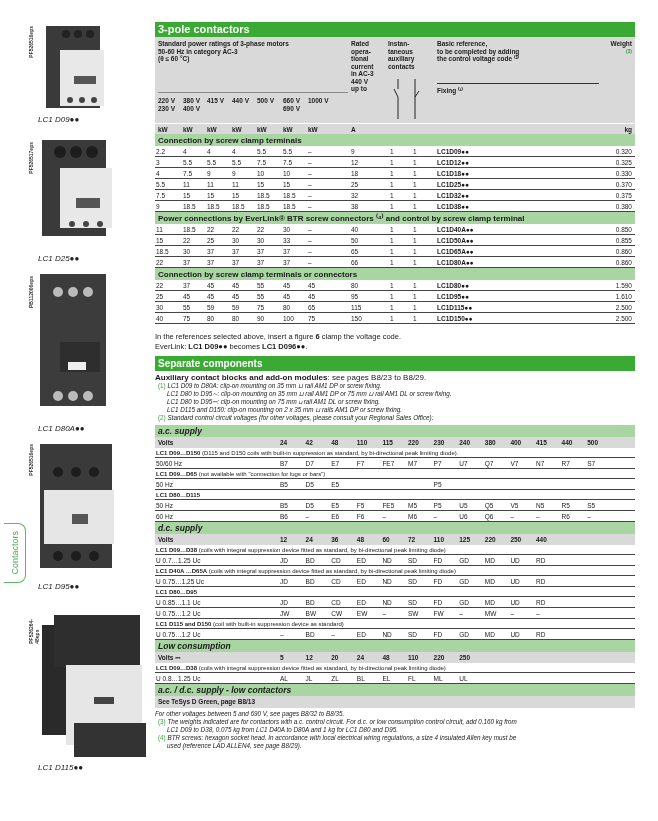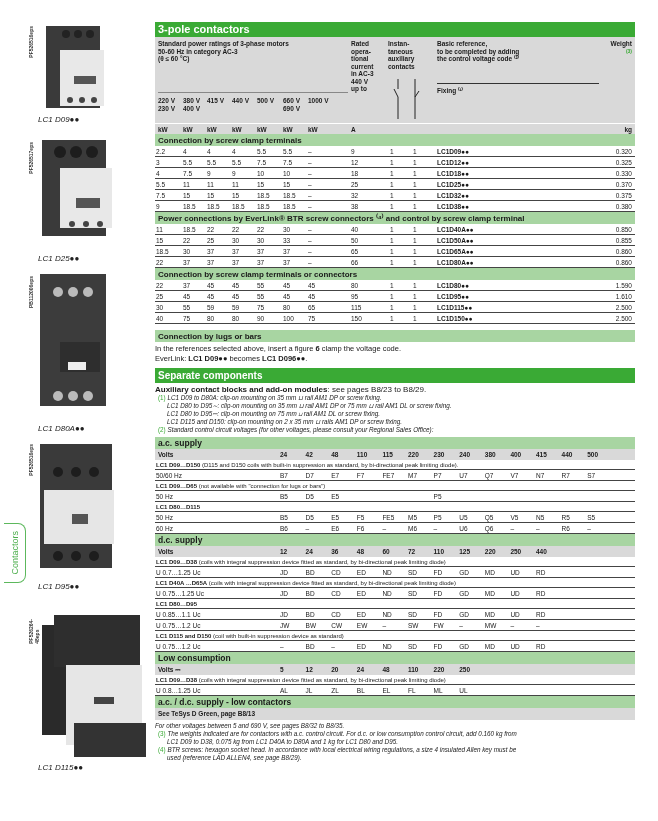--- a/index.html
+++ b/index.html
@@ -12,21 +12,21 @@
   .side-tab { position: absolute; left: 4px; top: 523px; width: 22px; height: 60px; border: 1px solid #5cb85c; border-left: none; border-radius: 0 8px 8px 0; display: flex; align-items: center; justify-content: center; }
   .side-tab span { writing-mode: vertical-rl; transform: rotate(180deg); font-size: 9px; color: #4cae4c; }
 
   .main { position: absolute; left: 155px; top: 22px; width: 480px; font-size: 7px; }
   .title-bar { background: #3aaa35; color: #fff; font-weight: bold; font-size: 11px; padding: 1px 3px; height: 15px; line-height: 13px; }
   .hdr { background: #d9d9d9; position: relative; height: 86px; font-size: 6.5px; font-weight: bold; }
   .hdr .c { position: absolute; line-height: 7.5px; }
   .units { background: #d9d9d9; height: 11px; position: relative; font-weight: bold; font-size: 6.5px; border-top: 1px solid #fff; }
   .units span { position: absolute; top: 2px; }
   .sec { background: #a8d5a2; font-weight: bold; font-size: 8px; padding: 1px 3px; height: 12px; line-height: 11px; }
-  .sec.big { font-size: 8.5px; }
+  .sec.big { font-size: 8.5px; font-style: italic; }
   .row { position: relative; height: 11px; border-bottom: 1px solid #444; font-size: 6.5px; }
   .row span { position: absolute; top: 2px; white-space: nowrap; }
   .row .ref { font-weight: bold; }
   .plain { font-size: 7.5px; line-height: 10px; padding-left: 0; }
   .plain b { font-weight: bold; }
   .sep-title { background: #3aaa35; color: #fff; font-weight: bold; font-size: 10px; padding: 1px 3px; height: 15px; line-height: 13px; margin-top: 4px; }
   .aux-title { font-size: 8px; margin-top: 2px; }
   .aux-title b { font-weight: bold; }
   .note { font-size: 6.3px; font-style: italic; line-height: 8px; padding-left: 12px; text-indent: -9px; }
   .note .n { color: #3aaa35; font-style: normal; }
@@ -397,21 +397,20 @@
         <span style="left: 153px;">75</span>
         <span style="left: 196px;">150</span>
         <span style="left: 235px;">1</span>
         <span style="left: 258px;">1</span>
         <span class="ref" style="left: 282px;">LC1D150●●</span>
         <span style="right: 3px;">2.500</span>
       </div>
     </div>
 
   <div style="height:6px"></div>
-  <div class="sec">Connection by lugs or bars</div>
   <div class="plain" style="margin-top:2px;">
     <span>In the references selected above, insert a figure </span><b>6</b><span> clamp the voltage code.</span>
   </div>
   <div class="plain">
     <span>EverLink: </span><b>LC1 D09●●</b><span> becomes </span><b>LC1 D096●●</b><span>.</span>
   </div>
 
   <div class="sep-title">Separate components</div>
   <div class="aux-title">
     <b>Auxiliary contact blocks and add-on modules</b><span>: see pages B8/23 to B8/29.</span>

